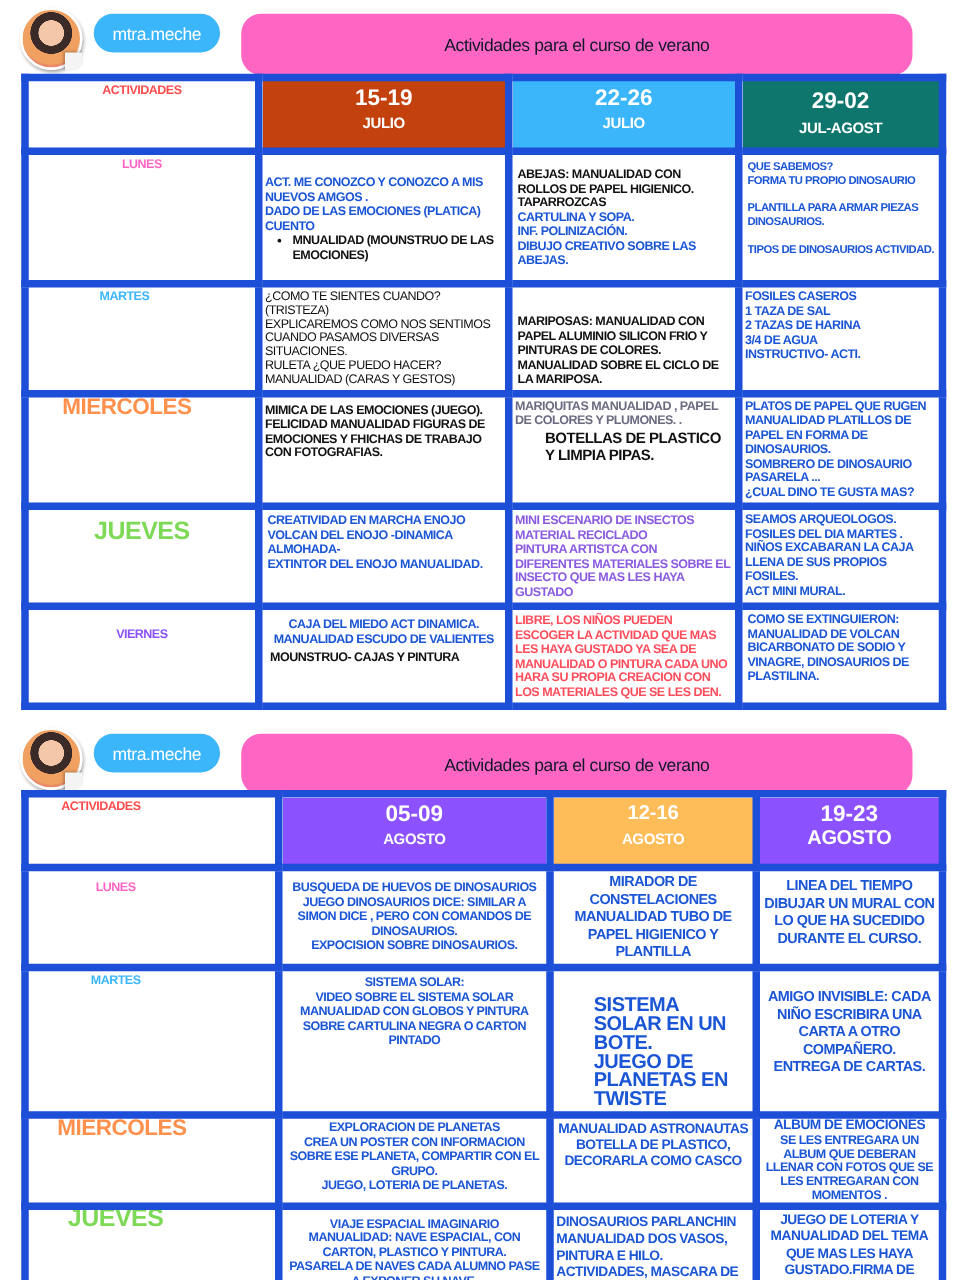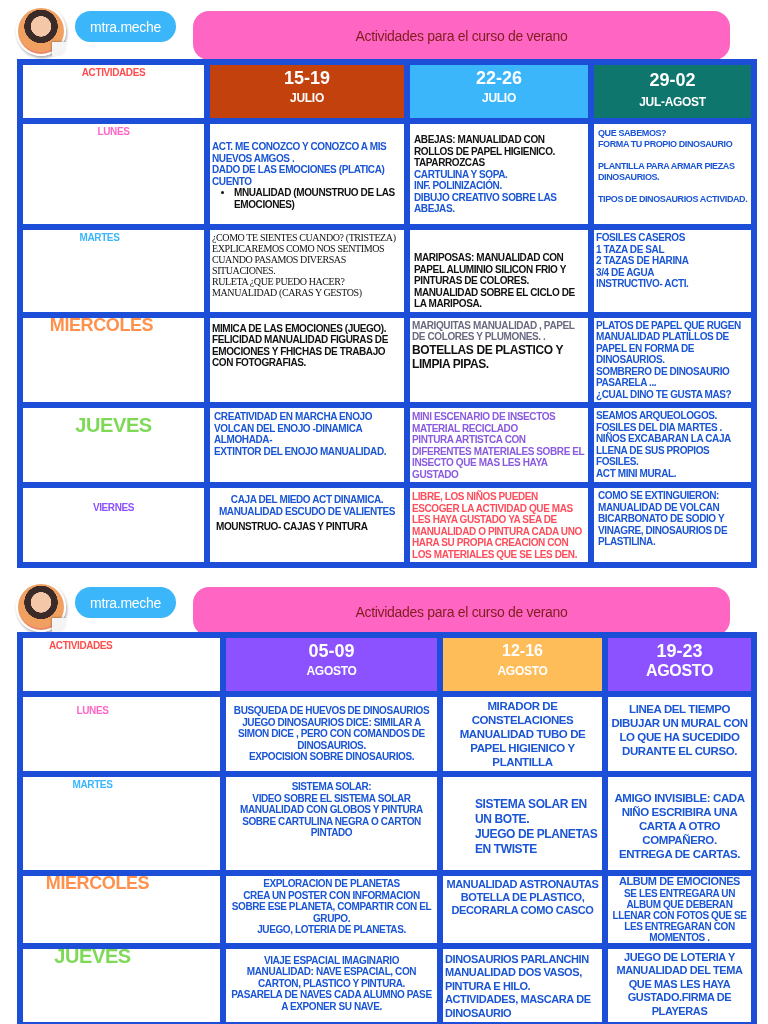--- a/index.html
+++ b/index.html
@@ -7,38 +7,38 @@
   .hdr { position:absolute; left:0; width:768px; height:56px; }
   .avatar { position:absolute; left:16px; top:6px; width:46px; height:46px; border-radius:50%;
     background: radial-gradient(circle at 50% 40%, #f3c7a8 0 28%, #3a2a28 29% 46%, #f0a060 47% 70%, #e98a6a 71%);
     box-shadow: 1px 2px 3px rgba(0,0,0,.35); border:2px solid #fff; }
   .avatar::after { content:""; position:absolute; right:-2px; bottom:-2px; width:14px; height:14px;
     background:#f4f4f4; border-radius:0 0 50% 0; box-shadow:-1px -1px 2px rgba(0,0,0,.2); }
   .pill-user { position:absolute; left:75px; top:11px; width:101px; height:31px; border-radius:16px;
     background:#3bb6fb; color:#fff; font-size:14px; display:flex; align-items:center; justify-content:center;
     font-family:"Liberation Sans Narrow","Liberation Sans", sans-serif; letter-spacing:-0.3px; }
   .pill-title { position:absolute; left:193px; top:11px; width:537px; height:49px; border-radius:16px;
-    background:#ff66c4; color:#7f1d1d; font-size:14px; display:flex; align-items:center; justify-content:center; letter-spacing:-0.3px; }
+    background:#ff66c4; color:#0f172a; font-size:14px; display:flex; align-items:center; justify-content:center; letter-spacing:-0.3px; }
 
   table.sched { position:absolute; left:17px; border-collapse:collapse; table-layout:fixed; }
   table.sched td { border:6px solid #1d4ed8; padding:2px 2px; vertical-align:top; font-weight:bold;
     font-size:10px; line-height:11.5px; letter-spacing:-0.4px; text-transform:uppercase; overflow:hidden; }
   td.hd { text-align:center; vertical-align:middle; color:#fff; font-weight:normal; padding:0; }
   td.hd .d { font-size:18px; line-height:22px; letter-spacing:0; }
   td.hd .m { font-size:12px; line-height:18px; letter-spacing:-0.3px; }
   td.corner { color:#ff4d4d; font-weight:normal; font-size:13px; text-align:center; vertical-align:middle; text-transform:none; letter-spacing:-0.3px; }
   td.day { text-align:center; vertical-align:middle; font-size:19px; font-weight:normal; letter-spacing:-0.5px; }
   .blue { color:#1a55d6; }
   .dark { color:#111; }
   .purple { color:#8a5ae0; }
   .grey { color:#6a6a80; }
   .red { color:#ff4d5c; }
   .c { text-align:center; }
   ul.b { margin:0; padding-left:22px; }
-  .big { font-size:12px; line-height:14.5px; }
+  .big { font-size:12px; line-height:14.5px;margin-left:24px; }
 </style>
 </head>
 <body>
 
 <div class="hdr" style="top:0">
   <div class="avatar"></div>
   <div class="pill-user">mtra.meche</div>
   <div class="pill-title">Actividades para el curso de verano</div>
 </div>
 
@@ -87,21 +87,21 @@
       <div>FORMA TU PROPIO DINOSAURIO</div>
       <div style="height:11px"></div>
       <div>PLANTILLA PARA ARMAR PIEZAS DINOSAURIOS.</div>
       <div style="height:11px"></div>
       <div>TIPOS DE DINOSAURIOS  ACTIVIDAD.</div>
     </td>
   </tr>
 
   <tr style="height:66px">
     <td class="day" style="color:#3bb6fb; vertical-align:top; padding-top:2px; padding-right:30px">MARTES</td>
-    <td class="dark" style="font-weight:normal; font-family:Liberation Serif, serif; line-height:11px">
+    <td class="dark" style="font-weight:normal; font-family:Liberation Sans, sans-serif; line-height:11px">
       <div>¿COMO TE SIENTES CUANDO? (TRISTEZA)</div>
       <div>EXPLICAREMOS COMO NOS SENTIMOS CUANDO PASAMOS DIVERSAS SITUACIONES.</div>
       <div>RULETA  ¿QUE PUEDO HACER?</div>
       <div>MANUALIDAD  (CARAS Y GESTOS)</div>
     </td>
     <td class="dark" style="padding-top:22px; padding-left:4px">
       <div>MARIPOSAS:  MANUALIDAD CON PAPEL ALUMINIO SILICON FRIO Y PINTURAS DE COLORES.  MANUALIDAD SOBRE EL CICLO DE LA MARIPOSA.</div>
     </td>
     <td class="blue" style="padding-top:2px">
       <div>FOSILES CASEROS</div>
@@ -213,21 +213,21 @@
     </td>
   </tr>
 
   <tr style="height:99px">
     <td class="day" style="color:#3bb6fb; padding-right:60px; padding-bottom:38px">MARTES</td>
     <td class="blue c" style="padding-top:4px">
       <div>SISTEMA SOLAR:</div>
       <div>VIDEO SOBRE EL SISTEMA SOLAR</div>
       <div>MANUALIDAD CON GLOBOS Y PINTURA SOBRE CARTULINA NEGRA O CARTON PINTADO</div>
     </td>
-    <td class="blue" style="font-size:12px; line-height:15px; padding-left:32px; padding-top:20px">
+    <td class="blue" style="font-size:16px; line-height:15px; padding-left:32px; padding-top:20px">
       <div>SISTEMA SOLAR EN UN BOTE.</div>
       <div>JUEGO DE PLANETAS EN TWISTE</div>
     </td>
     <td class="blue c" style="font-size:11.5px; line-height:14px; padding-top:14px">
       <div>AMIGO INVISIBLE: CADA NIÑO ESCRIBIRA UNA CARTA A OTRO COMPAÑERO.</div>
       <div>ENTREGA DE CARTAS.</div>
     </td>
   </tr>
 
   <tr style="height:66px">

